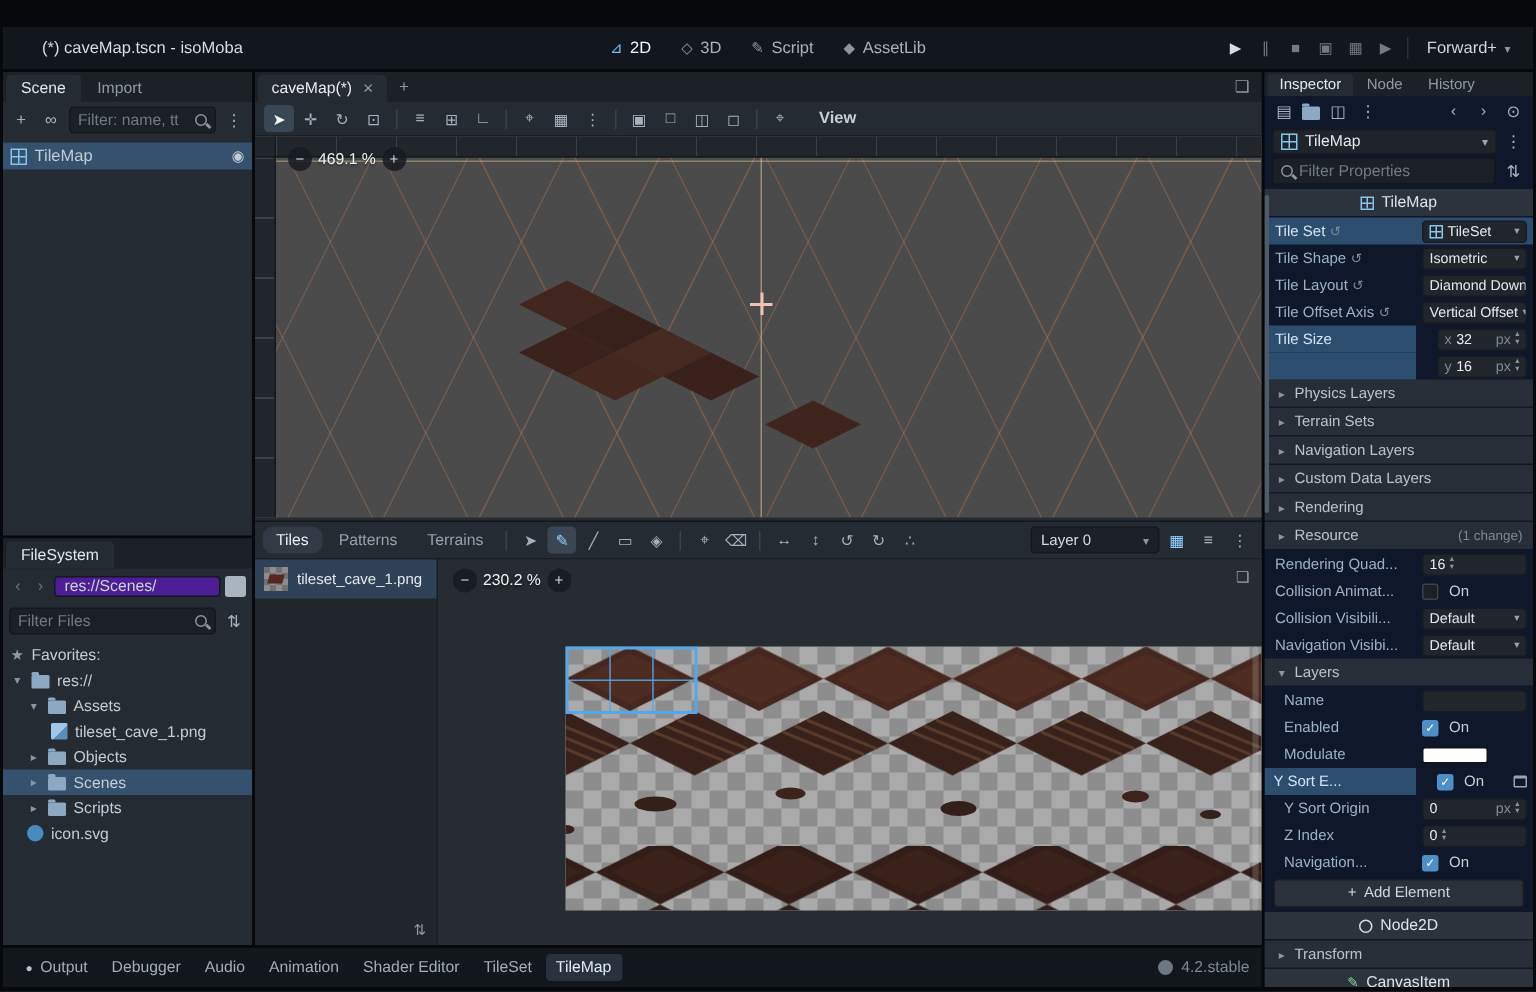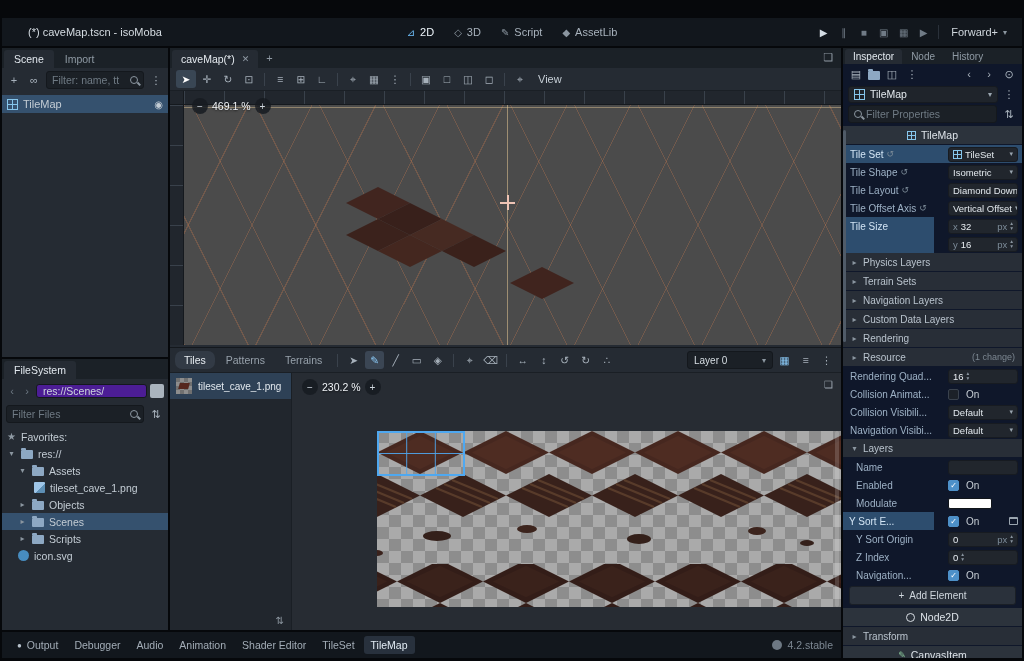--- a/index.html
+++ b/index.html
@@ -71,21 +71,21 @@
   
   .scene-tabstrip { height:20px; flex:none; background:#1b2127; display:flex; align-items:flex-end; padding-left:2px; }
   .scene-tab { display:flex; align-items:center; gap:7px; background:#252b33; color:#e6ebf0; padding:3px 9px; font-size:10.5px; border-radius:3px 3px 0 0; }
   .scene-tab .close { color:#8f99a3; font-size:9px; }
   .newtab-btn, .distraction-btn { color:#8f99a3; padding:1px 8px 4px; font-size:11px; }
   .distraction-btn { margin-left:auto; }
   .canvas-toolbar { height:23px; flex:none; display:flex; align-items:center; padding:0 6px; gap:1px; background:#252b33; border-bottom:1px solid #1a1f25; }
   .ct-icon { width:20px; height:18px; display:flex; align-items:center; justify-content:center; color:#a6b0ba; font-size:10.5px; border-radius:3px; }
   .ct-icon.active { background:#394654; color:#fff; }
   .ct-sep { width:1px; height:13px; background:#3a424c; margin:0 4px; }
-  .view-menu { color:#c6cfd6; padding:2px 7px; display:flex; align-items:flex-end; gap:4px; }
+  .view-menu { margin-left:8px; color:#c6cfd6; padding:2px 7px; display:flex; align-items:flex-end; gap:4px;font-weight:bold; }
 
   
   .viewport { flex:1; position:relative; background:#4b4b4b; overflow:hidden; min-height:0; }
   .ruler-top { position:absolute; top:0; left:14px; right:0; height:14px; background:#21262d;
     background-image:repeating-linear-gradient(90deg,#39414b 0 1px,transparent 1px 40px); border-bottom:1px solid #15191e; }
   .ruler-left { position:absolute; top:14px; left:0; bottom:0; width:14px; background:#21262d;
     background-image:repeating-linear-gradient(180deg,#39414b 0 1px,transparent 1px 40px); border-right:1px solid #15191e; }
   .ruler-corner { position:absolute; top:0; left:0; width:14px; height:14px; background:#21262d; border-right:1px solid #15191e; border-bottom:1px solid #15191e; }
   .grid-area { position:absolute; top:14px; left:14px; right:0; bottom:0;
     background:
@@ -143,21 +143,21 @@
   .filter-row { height:20px; flex:none; display:flex; align-items:center; gap:4px; padding:0 5px; }
   .props { flex:1; min-height:0; overflow:hidden; position:relative; font-size:10.5px; padding-top:2px; }
   .props-scroll { position:absolute; left:0; top:6px; width:3px; height:212px; background:#505b68; border-radius:2px; }
   .section-head { height:18px; display:flex; align-items:center; justify-content:center; gap:5px; background:#2c333c; color:#dde3e9; margin-bottom:1px; }
   .i-grid.small { width:9px; height:9px; }
   .i-node2d { width:9px; height:9px; border:1.5px solid #d9dee4; border-radius:50%; }
   .i-canvasitem { color:#8fd0a0; font-size:9px; }
   .prop-row { height:18px; display:flex; align-items:center; gap:14px; padding:0 4px 0 7px; }
   .prop-row.hl-row { background:#2d4d6e; }
   .prop-label { width:84px; flex:none; color:#9db1c5; font-size:10px; white-space:nowrap; overflow:hidden; display:flex; align-items:center; gap:3px; align-self:stretch; }
-  .prop-label.hl { background:#2d4d6e; color:#d2e4f4; margin-left:-7px; padding-left:7px; width:91px; }
+  .prop-label.hl { background:#2d4d6e; color:#d2e4f4; margin-left:-7px; padding-left:7px; width:101px; }
   .hl-row .prop-label { color:#d2e4f4; }
   .revert { color:#7c8b98; font-size:9px; }
   .prop-value { flex:1; min-width:0; display:flex; align-items:center; gap:3px; }
   .dd { flex:1; min-width:0; height:15px; background:#21262d; border:1px solid #171b21; border-radius:3px; display:flex; align-items:center; gap:3px; padding:0 4px; color:#e2e8ed; font-size:9.5px; white-space:nowrap; overflow:hidden; }
   .dd .arrow { margin-left:auto; font-size:7px; color:#9aa5af; }
   .spin { flex:1; min-width:0; height:15px; background:#21262d; border:1px solid #171b21; border-radius:3px; display:flex; align-items:center; gap:3px; padding:0 4px; font-size:9.5px; }
   .spin .axis { color:#7c8b98; } .spin .num { color:#e8edf2; } .spin .unit { color:#7c8b98; margin-left:auto; }
   .stepper { display:flex; flex-direction:column; line-height:5px; font-size:5.5px; color:#8a95a0; flex:none; }
   .group-row { height:18px; display:flex; align-items:center; gap:4px; padding:0 7px; background:#282e37; color:#b9c3cd; font-size:10px; margin-bottom:1px; }
   .group-row .badge { margin-left:auto; color:#7c8791; font-size:9px; }

